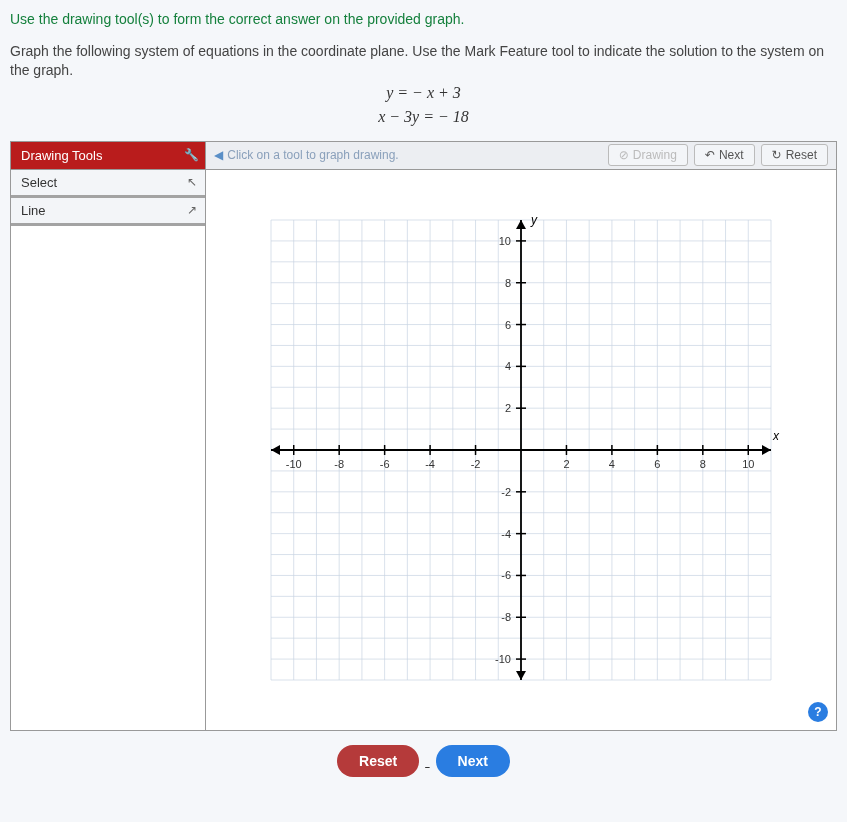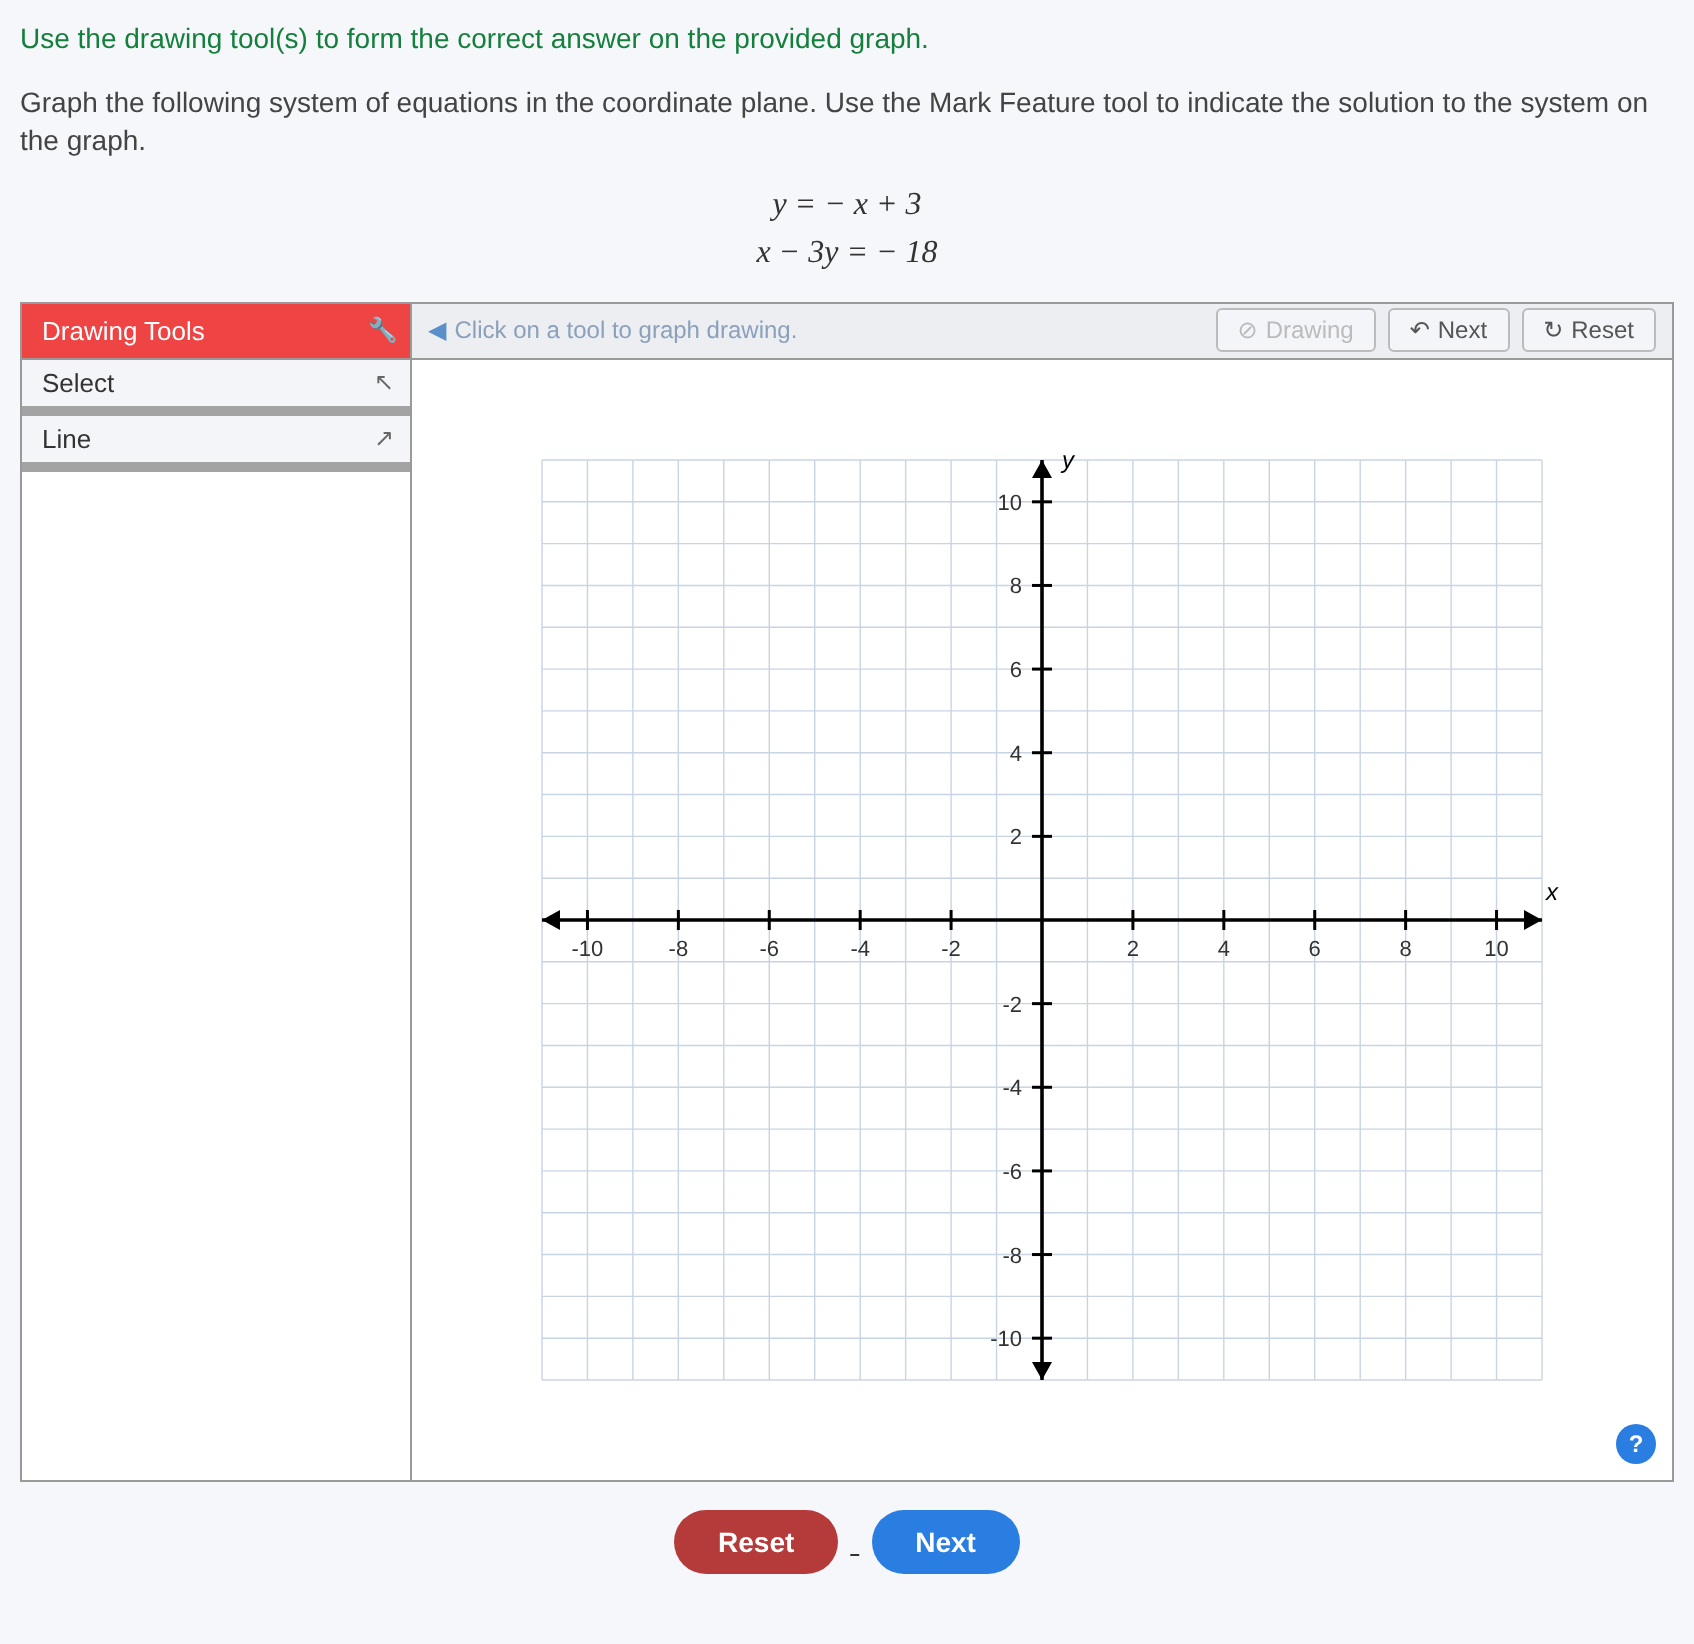--- a/index.html
+++ b/index.html
@@ -1,24 +1,24 @@
 <!DOCTYPE html>
 <html><head>
 <meta charset="utf-8">
 <style>
 * { box-sizing: border-box; margin: 0; padding: 0; }
 body { font-family: Arial, sans-serif; background: #f5f7fa; padding: 10px; color: #333; }
 .instruction { font-size: 14px; color: #15803d; margin-bottom: 12px; line-height: 1.4; }
-.sub-instruction { font-size: 14px; color: #444; margin-bottom: 10px; line-height: 1.4; }
+.sub-instruction { font-size: 14px; color: #444; line-height: 1.4; }
 .equations { text-align: center; font-family: 'Times New Roman', serif; font-style: italic; font-size: 16px; margin-bottom: 12px; line-height: 1.5; }
 .main-container { border: 1px solid #999; background: #fff; display: flex; }
 .tools-panel { width: 195px; border-right: 1px solid #999; }
-.tools-header { background: #ef4444; color: #fff; height: 28px; display: flex; align-items: center; justify-content: space-between; padding: 0 6px 0 10px; font-size: 13px; border-bottom: 1px solid #999; }
+.tools-header { background: #b91c1c; color: #fff; height: 28px; display: flex; align-items: center; justify-content: space-between; padding: 0 6px 0 10px; font-size: 13px; border-bottom: 1px solid #999; }
 .tools-header .wrench { font-size: 12px; }
-.tool-row { height: 28px; border-bottom: 5px solid #a3a3a3; display: flex; align-items: center; justify-content: space-between; padding: 0 8px 0 10px; font-size: 13px; color: #333; cursor: pointer; background: #f3f5f8; }
+.tool-row { height: 28px; border-bottom: 3px solid #a3a3a3; display: flex; align-items: center; justify-content: space-between; padding: 0 8px 0 10px; font-size: 13px; color: #333; cursor: pointer; background: #f3f5f8; }
 .tool-icon { font-size: 12px; color: #666; }
 .canvas-area { flex: 1; display: flex; flex-direction: column; }
 .canvas-toolbar { height: 28px; background: #eceef2; border-bottom: 1px solid #999; display: flex; align-items: center; padding: 0 8px; gap: 6px; }
 .hint { color: #8aa0bb; font-size: 12px; flex: 1; display: flex; align-items: center; gap: 4px; }
 .hint .arrow { color: #5a8fc7; font-size: 12px; }
 .tb-btn { background: #f3f5f8; border: 1px solid #bbb; border-radius: 3px; padding: 3px 10px; font-size: 12px; color: #555; display: flex; align-items: center; gap: 4px; cursor: pointer; }
 .tb-btn.disabled { color: #bbb; cursor: default; }
 .graph-wrap { position: relative; height: 560px; display: flex; justify-content: center; align-items: center; }
 .graph-svg { display: block; }
 .help-badge { position: absolute; bottom: 8px; right: 8px; width: 20px; height: 20px; border-radius: 50%; background: #2a7de1; color: #fff; font-size: 12px; font-weight: bold; display: flex; align-items: center; justify-content: center; cursor: pointer; }

